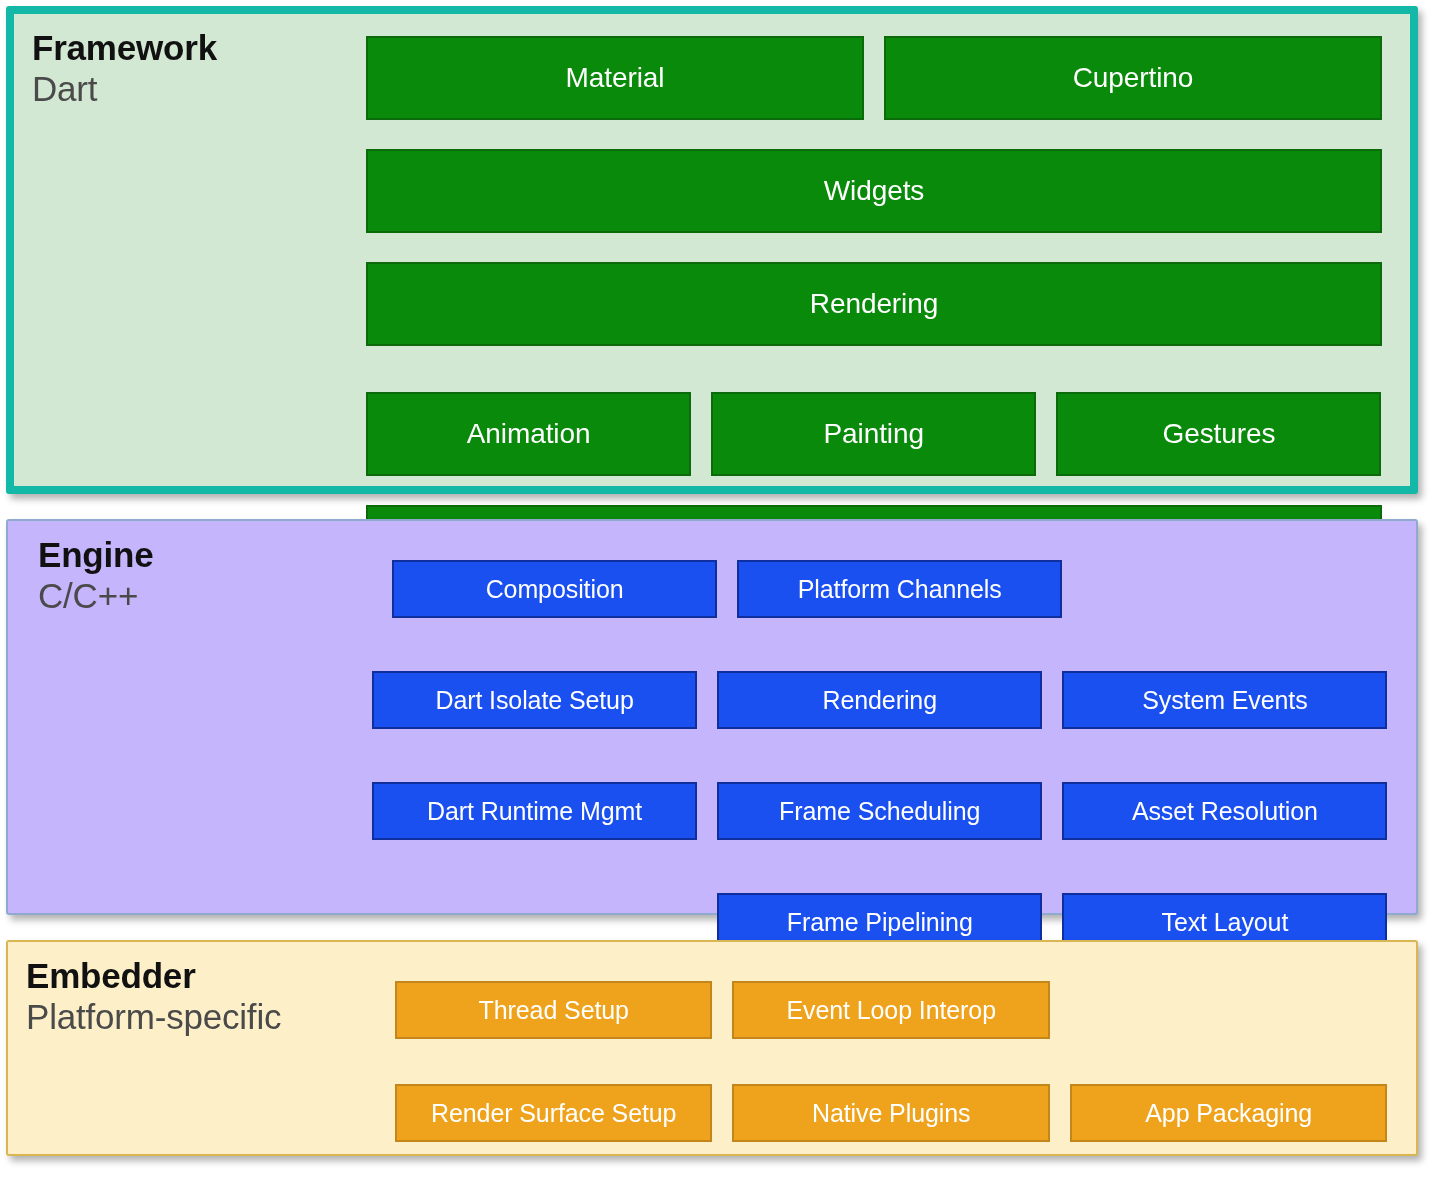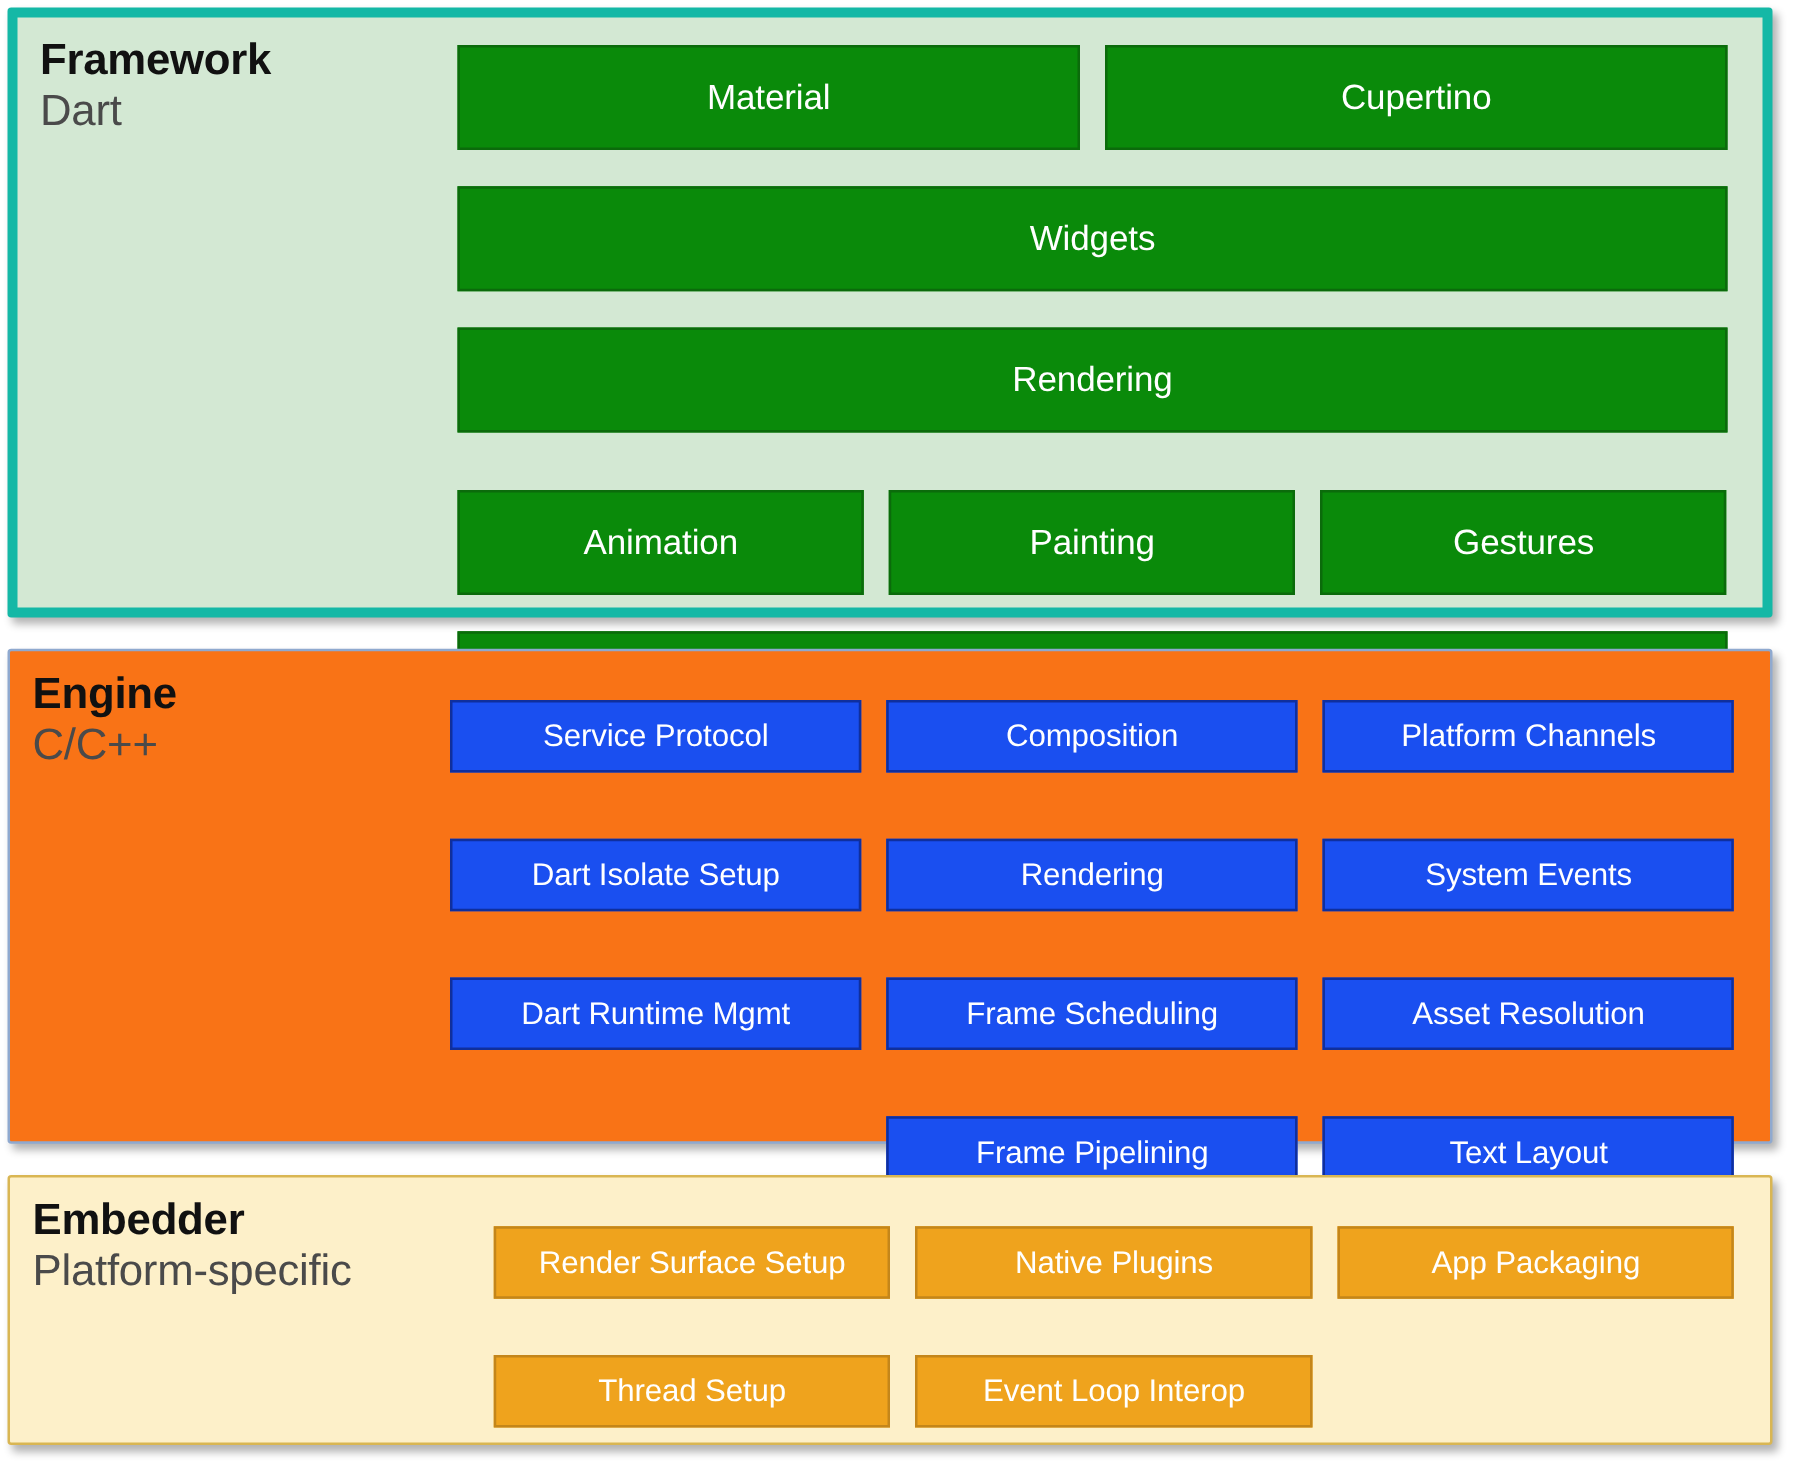--- a/index.html
+++ b/index.html
@@ -33,23 +33,24 @@
     box-shadow: 4px 5px 7px rgba(0,0,0,0.30);
   }
   .layer + .layer { margin-top: 25px; }
 
   .layer-framework {
     background: #d3e8d3;
     border: 8px solid #14b8a6;
     height: 488px;
   }
   .layer-engine {
-    background: #f97316;
+    background: #c4b5fd;
     border: 2px solid #8fa9cf;
     height: 396px;
+    padding-left: 12px;
   }
   .layer-embedder {
     background: #fdf0c9;
     border: 2px solid #d9b653;
     height: 216px;
     gap: 35px;
   }
 
   
   .layer-label {
@@ -183,21 +184,20 @@
   </section>
 
   <section class="layer layer-engine">
     <div class="layer-label">
       <div class="layer-title">Engine</div>
       <div class="layer-subtitle">C/C++</div>
     </div>
     <div class="layer-boxes en-boxes">
 
       <div class="box-row">
-        <div class="box box-blue col-third">Service Protocol</div>
         <div class="gut-20-3"></div>
         <div class="box box-blue col-third">Composition</div>
         <div class="gut-20-3"></div>
         <div class="box box-blue col-third">Platform Channels</div>
       </div>
 
       <div class="box-row">
         <div class="box box-blue col-third">Dart Isolate Setup</div>
         <div class="gut-20-3"></div>
         <div class="box box-blue col-third">Rendering</div>
@@ -225,31 +225,31 @@
   </section>
 
   <section class="layer layer-embedder">
     <div class="layer-label">
       <div class="layer-title">Embedder</div>
       <div class="layer-subtitle">Platform-specific</div>
     </div>
     <div class="layer-boxes em-boxes">
 
       <div class="box-row">
+        <div class="box box-orange col-third">Thread Setup</div>
+        <div class="gut-20-3"></div>
+        <div class="box box-orange col-third">Event Loop Interop</div>
+        <div class="gut-20-3"></div>
+        <div class="spacer-third"></div>
+      </div>
+
+      <div class="box-row">
         <div class="box box-orange col-third">Render Surface Setup</div>
         <div class="gut-20-3"></div>
         <div class="box box-orange col-third">Native Plugins</div>
         <div class="gut-20-3"></div>
         <div class="box box-orange col-third">App Packaging</div>
       </div>
 
-      <div class="box-row">
-        <div class="box box-orange col-third">Thread Setup</div>
-        <div class="gut-20-3"></div>
-        <div class="box box-orange col-third">Event Loop Interop</div>
-        <div class="gut-20-3"></div>
-        <div class="spacer-third"></div>
-      </div>
-
     </div>
   </section>
 
 </div>
 
 </body></html>

